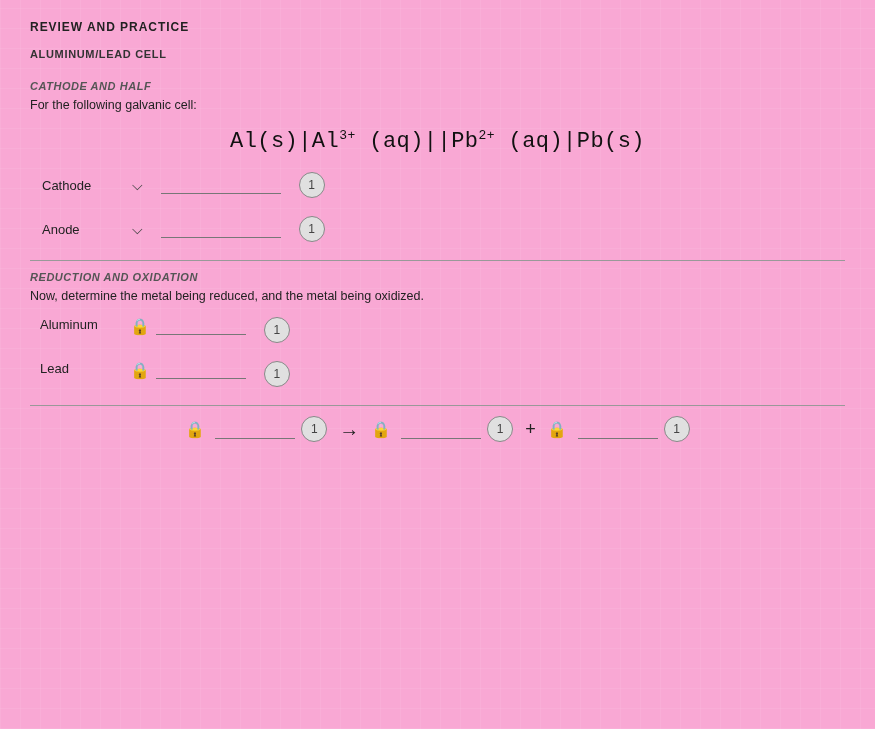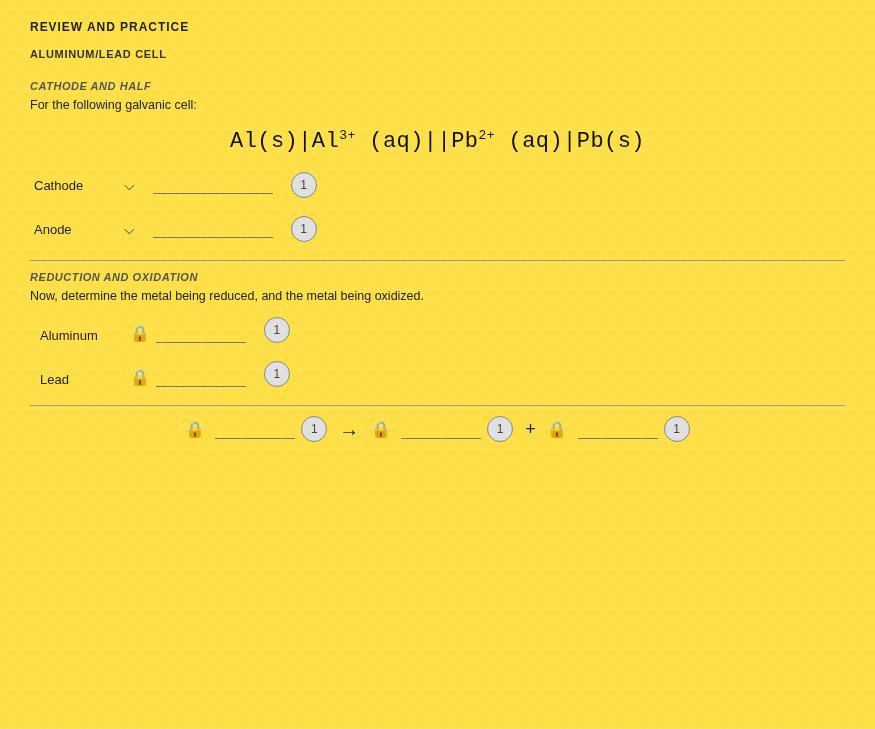--- a/index.html
+++ b/index.html
@@ -7,21 +7,21 @@
     body {
       background-color: #c8c8c8;
       font-family: Arial, sans-serif;
       font-size: 13px;
       color: #1a1a1a;
       min-height: 729px;
       width: 875px;
     }
 
     .page {
-      background-color: #fde047;
+      background-color: #f9a8d4;
       width: 875px;
       min-height: 729px;
       padding: 20px 30px 30px 30px;
       position: relative;
     }
 
     
     .page::before {
       content: '';
       position: absolute;
@@ -93,21 +93,21 @@
       border: none;
       border-top: 1px solid #999;
       margin: 18px 0 10px 0;
     }
 
     
     .form-row {
       display: flex;
       align-items: center;
       margin-bottom: 18px;
-      margin-left: 4px;
+      margin-left: 12px;
     }
 
     .form-label {
       width: 90px;
       font-size: 13px;
       color: #222;
       flex-shrink: 0;
     }
 
     .dropdown-btn {
@@ -128,21 +128,21 @@
     .form-underline {
       width: 120px;
       border-bottom: 1px solid #777;
       height: 18px;
       margin-right: 18px;
     }
 
     
     .lock-row {
       display: flex;
-      align-items: flex-end;
+      align-items: flex-start;
       margin-bottom: 18px;
       margin-left: 10px;
     }
 
     .lock-label {
       width: 90px;
       font-size: 13px;
       color: #222;
       flex-shrink: 0;
     }

